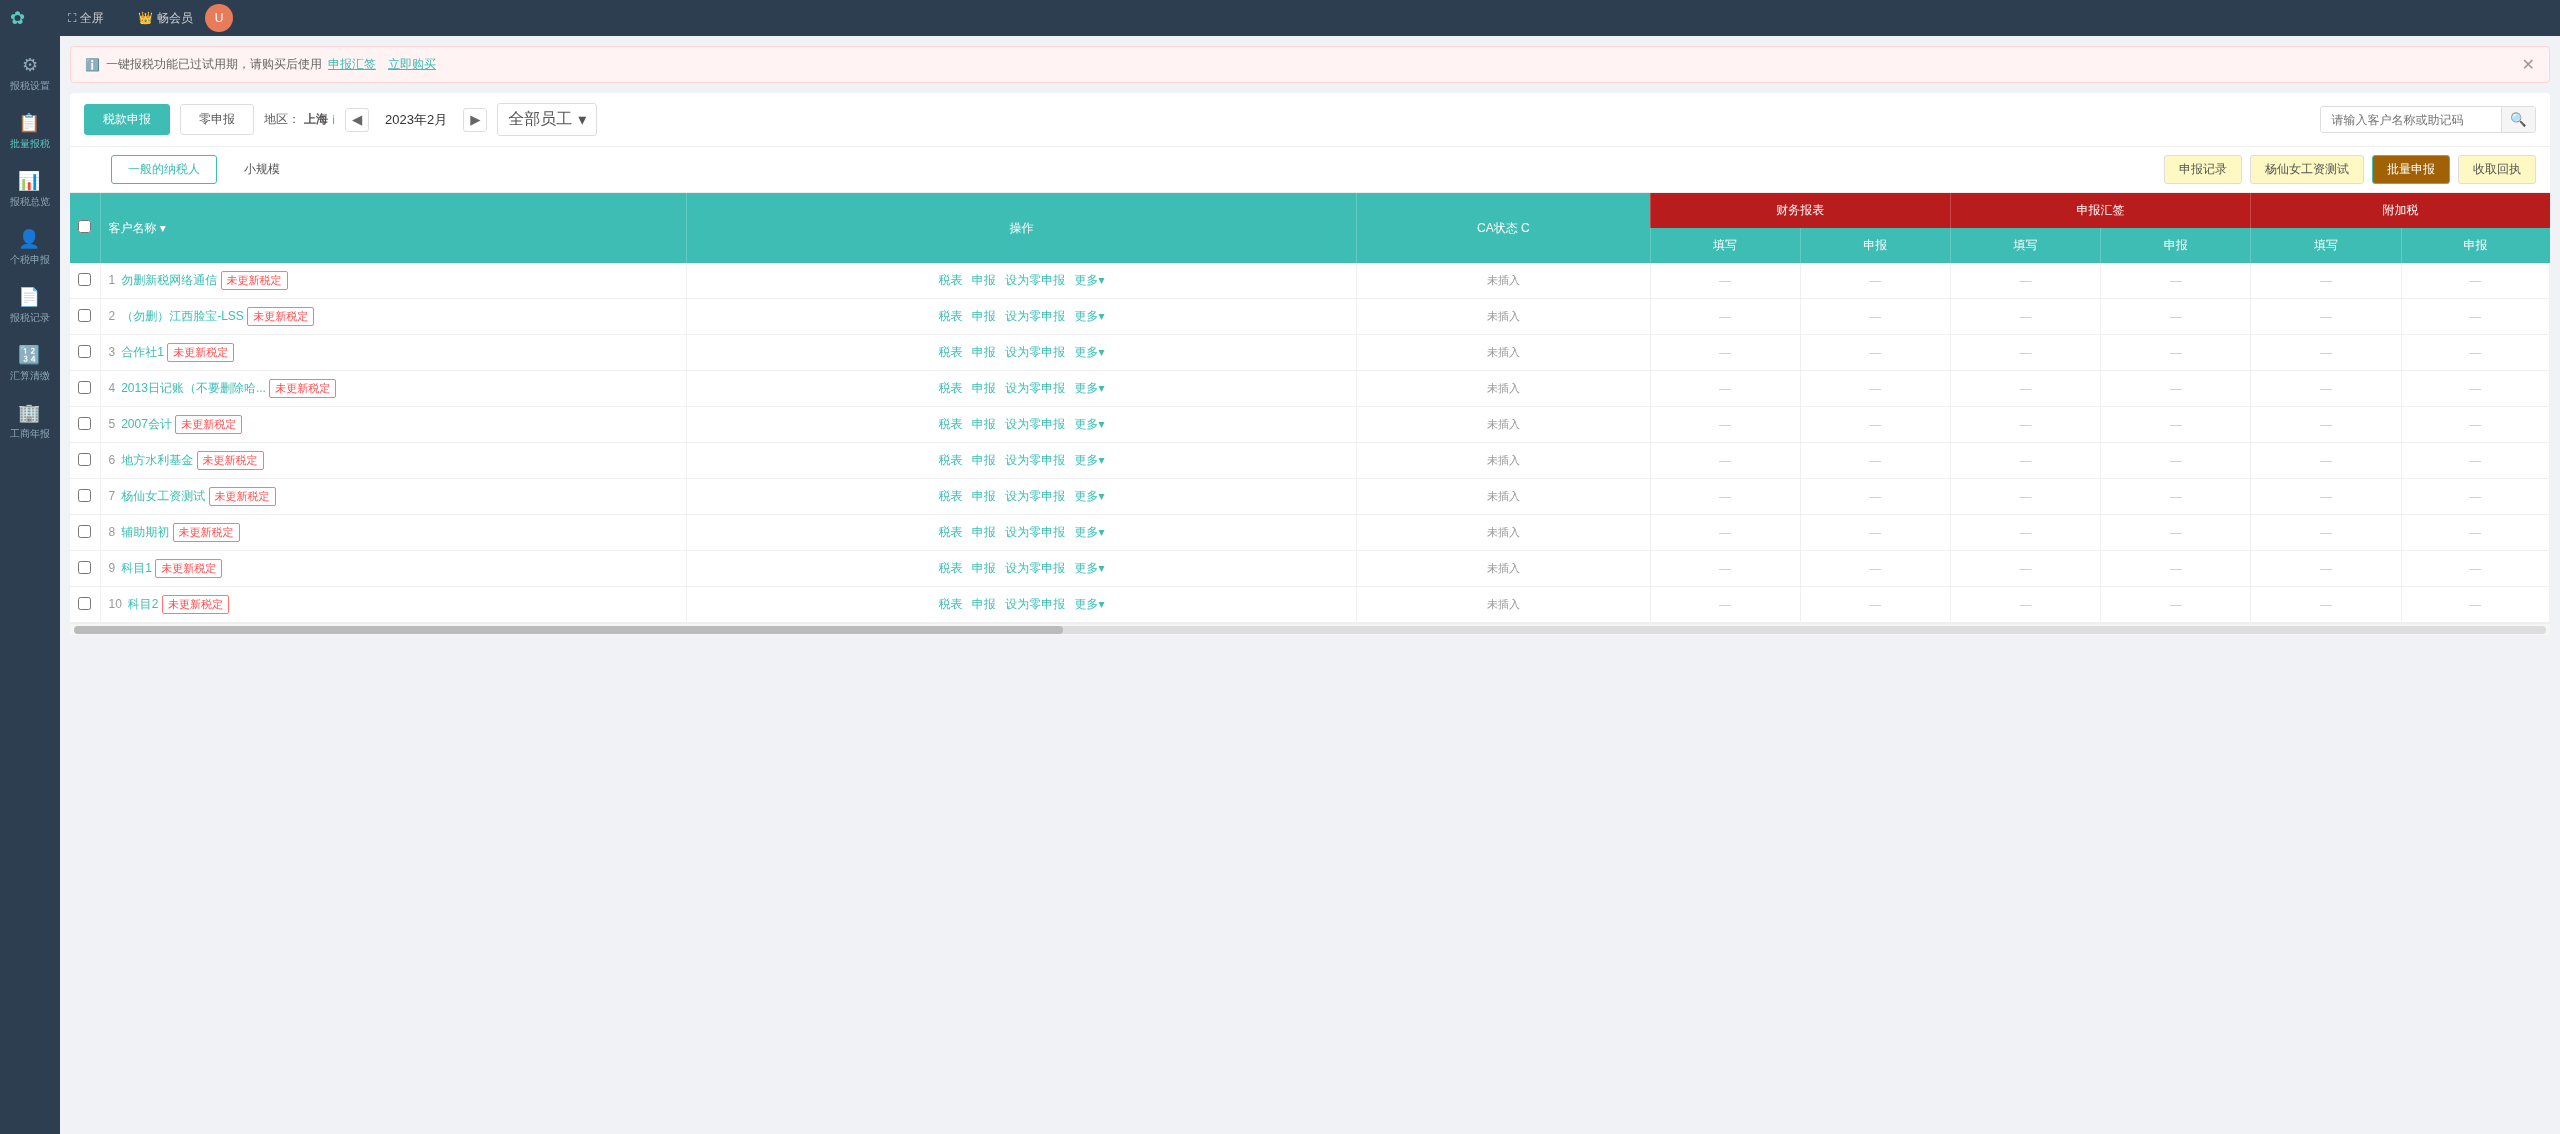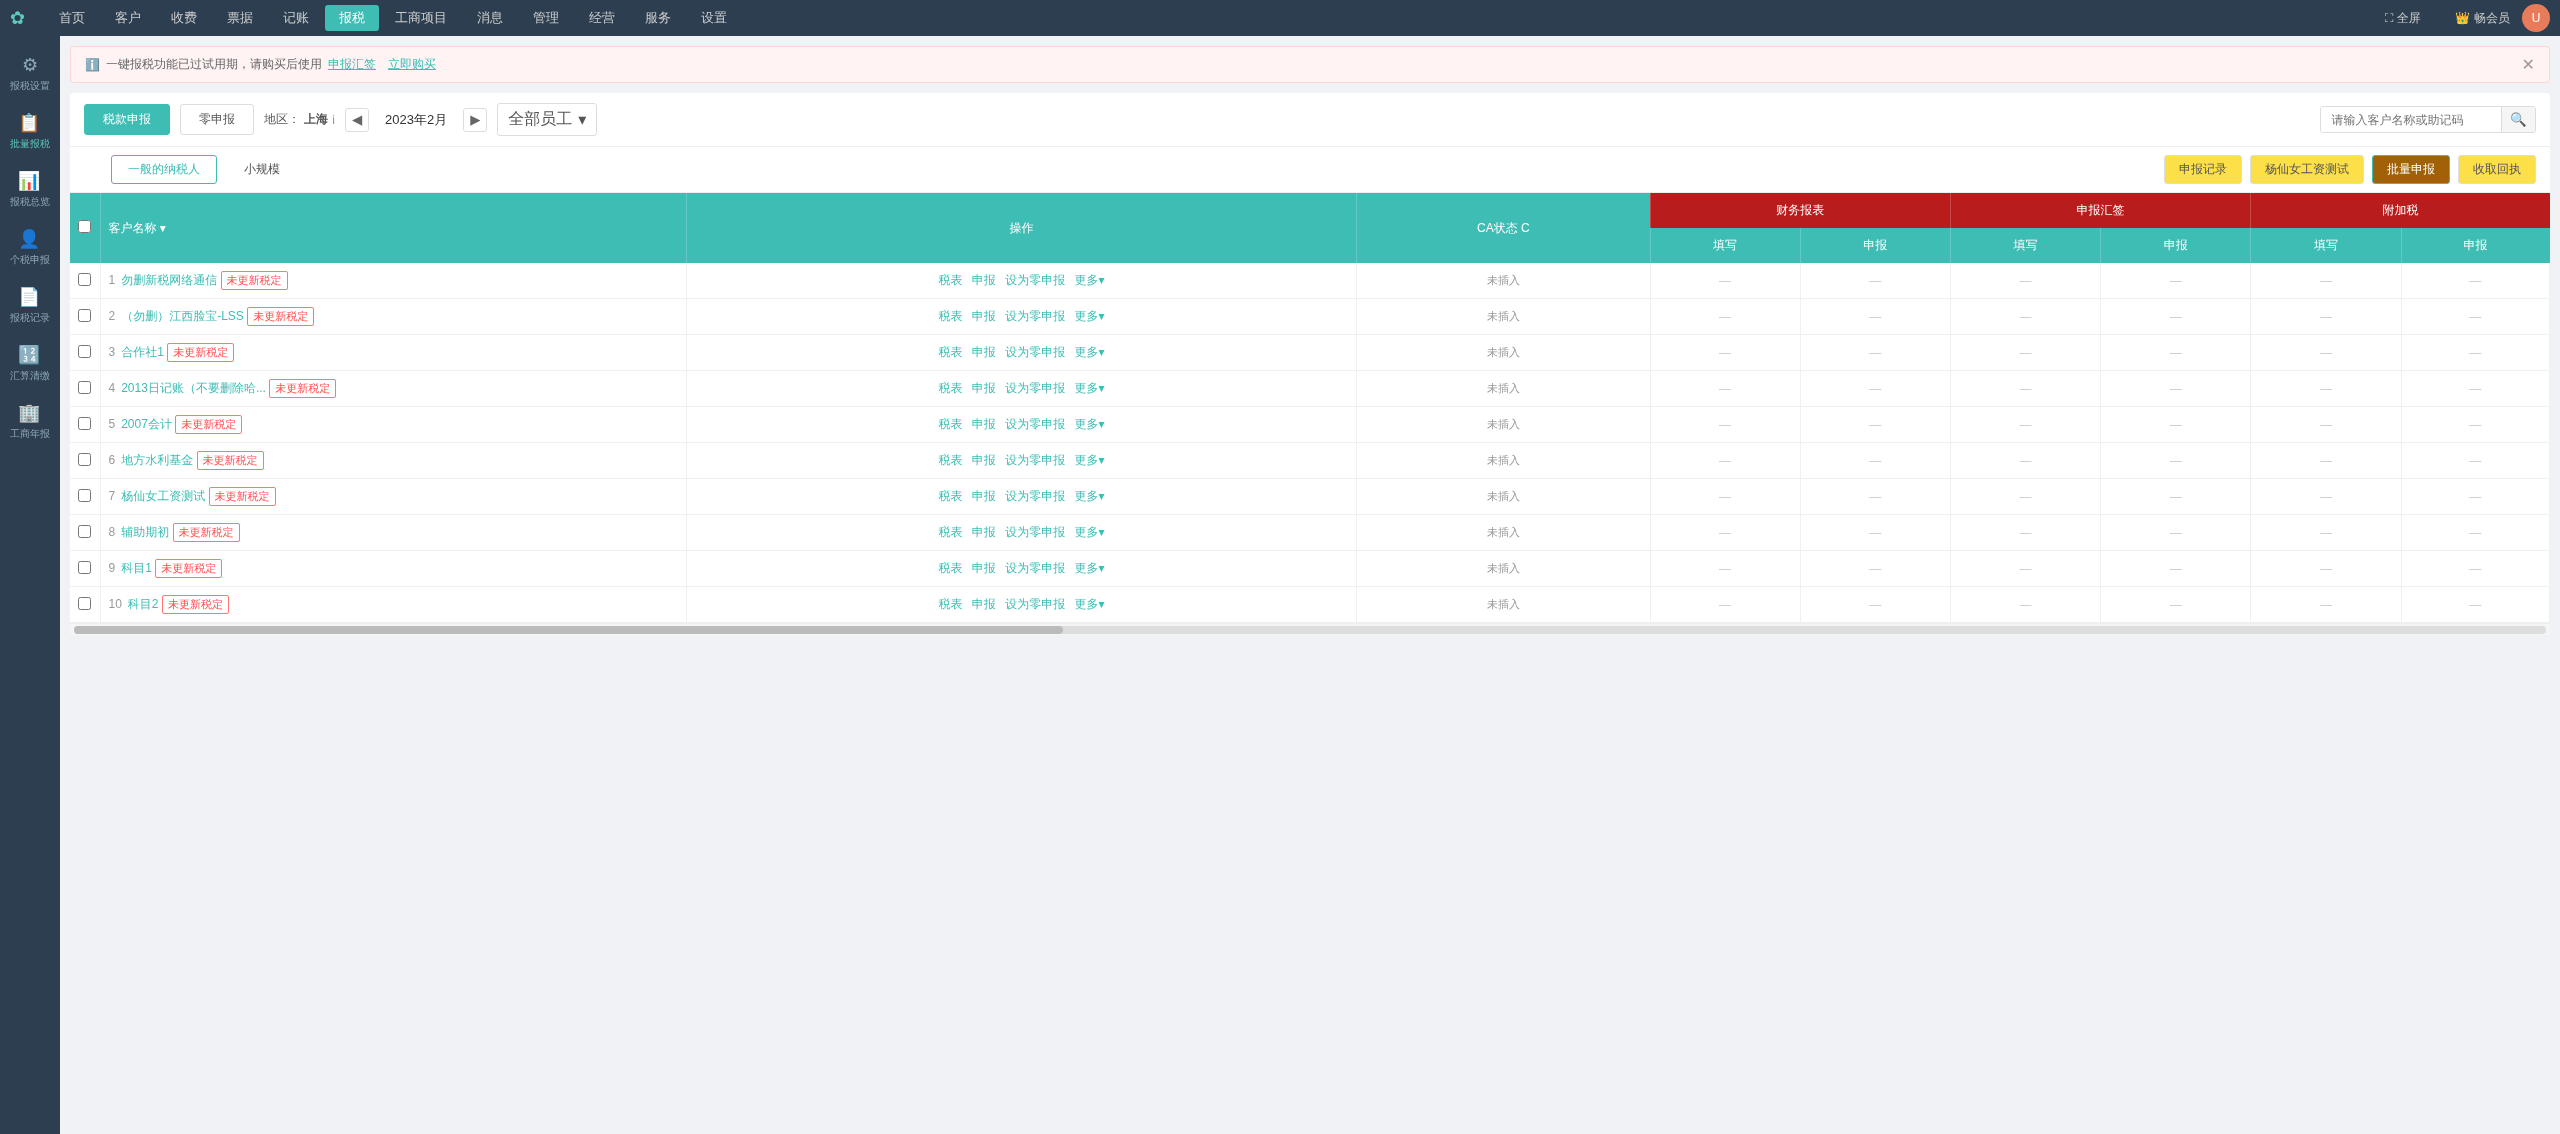--- a/index.html
+++ b/index.html
@@ -48,21 +48,21 @@
     .staff-select { padding: 5px 10px; border: 1px solid #ddd; border-radius: 3px; font-size: 16px; color: #555; background: #fff; cursor: pointer; display: flex; align-items: center; gap: 6px; }
     .search-box { margin-left: auto; display: flex; align-items: center; border: 1px solid #ddd; border-radius: 3px; overflow: hidden; }
     .search-input { border: none; outline: none; padding: 5px 10px; font-size: 12px; width: 180px; color: #999; }
     .search-btn { background: #f5f5f5; border: none; border-left: 1px solid #ddd; padding: 5px 8px; cursor: pointer; color: #666; }
 
     
     .sub-toolbar { padding: 8px 14px; display: flex; align-items: center; gap: 10px; border-bottom: 1px solid #eee; }
     .sub-tab { padding: 5px 16px; border-radius: 3px; border: 1px solid transparent; cursor: pointer; font-size: 12px; color: #555; }
     .sub-tab.active { border-color: #3dbdb4; color: #3dbdb4; margin-left: 27px; }
     .action-btns { margin-left: auto; display: flex; gap: 8px; }
-    .action-btn { padding: 5px 14px; border-radius: 3px; border: 1px solid #ddd; background: #fde047; cursor: pointer; font-size: 12px; color: #555; }
+    .action-btn { padding: 5px 14px; border-radius: 3px; border: 1px solid #ddd; background: #fef9c3; cursor: pointer; font-size: 12px; color: #555; }
     .action-btn.primary { background: #a16207; color: #fff; border-color: #3dbdb4; }
 
     
     .table-wrapper { overflow-x: auto; }
     table { width: 100%; border-collapse: collapse; font-size: 12px; }
     thead tr { background: #3dbdb4; color: #fff; }
     thead th { padding: 9px 8px; text-align: center; border-right: 1px solid rgba(255,255,255,0.2); white-space: nowrap; font-weight: normal; }
     thead th:last-child { border-right: none; }
     tbody tr { border-bottom: 1px solid #f0f0f0; }
     tbody td { padding: 8px 8px; text-align: center; color: #444; border-right: 1px solid #f0f0f0; white-space: nowrap; }
@@ -80,34 +80,20 @@
     
     input[type=checkbox] { cursor: pointer; }
 
     .col-group-header { background: #b91c1c; padding-left: 8px; }
   </style>
 </head>
 <body>
 
 <div class="top-nav">
   <span class="top-nav-logo">✿</span>
-  <div class="top-nav-items">
-    <span class="top-nav-item">首页</span>
-    <span class="top-nav-item">客户</span>
-    <span class="top-nav-item">收费</span>
-    <span class="top-nav-item">票据</span>
-    <span class="top-nav-item">记账</span>
-    <span class="top-nav-item active">报税</span>
-    <span class="top-nav-item">工商项目</span>
-    <span class="top-nav-item">消息</span>
-    <span class="top-nav-item">管理</span>
-    <span class="top-nav-item">经营</span>
-    <span class="top-nav-item">服务</span>
-    <span class="top-nav-item">设置</span>
-  </div>
   <div class="top-nav-right">
     <span class="top-nav-right-btn">⛶ 全屏</span>
     <span class="top-nav-right-btn">👑 畅会员</span>
     <div class="top-nav-avatar">U</div>
   </div>
 </div>
 
 <div class="layout">
 
   <div class="sidebar">

